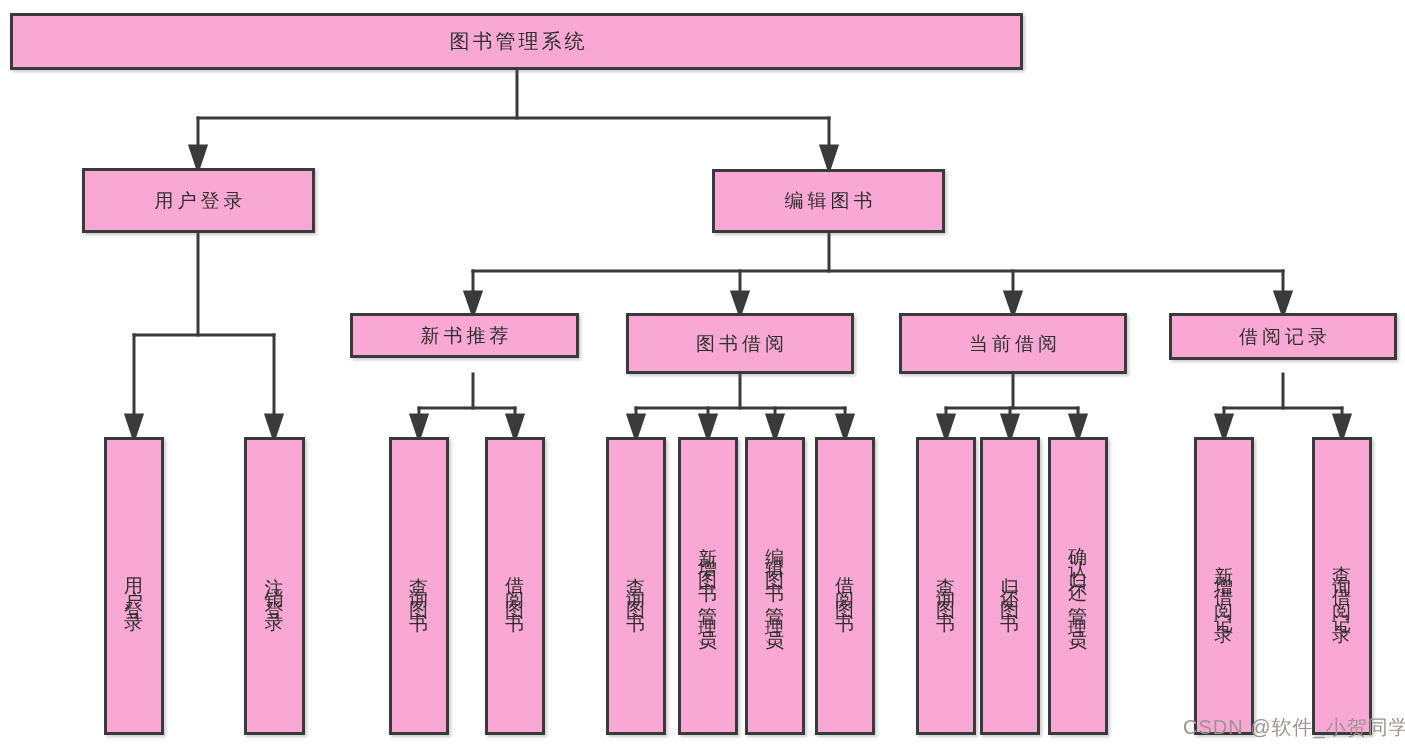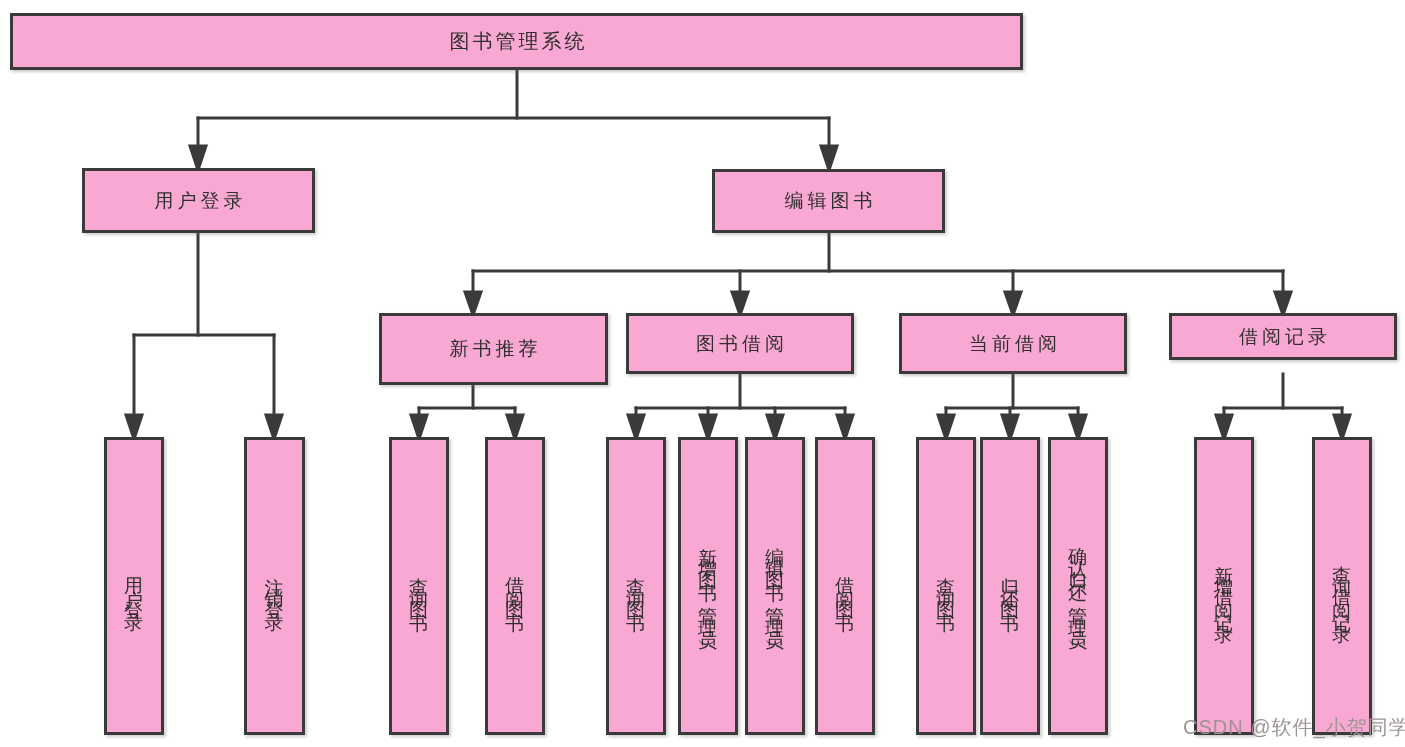--- a/index.html
+++ b/index.html
@@ -143,21 +143,21 @@
     <span>图书管理系统</span>
   </div>
 
   <div class="box hlabel" style="left:82px;top:168px;width:233px;height:65px">
     <span>用户登录</span>
   </div>
   <div class="box hlabel" style="left:712px;top:169px;width:233px;height:64px">
     <span>编辑图书</span>
   </div>
 
-  <div class="box hlabel" style="left:379px;top:313px;width:229px;height:72px">
+  <div class="box hlabel" style="left:350px;top:313px;width:229px;height:45px">
     <span>新书推荐</span>
   </div>
   <div class="box hlabel" style="left:626px;top:313px;width:228px;height:61px">
     <span>图书借阅</span>
   </div>
   <div class="box hlabel" style="left:899px;top:313px;width:228px;height:61px">
     <span>当前借阅</span>
   </div>
   <div class="box hlabel" style="left:1169px;top:313px;width:228px;height:47px">
     <span>借阅记录</span>

